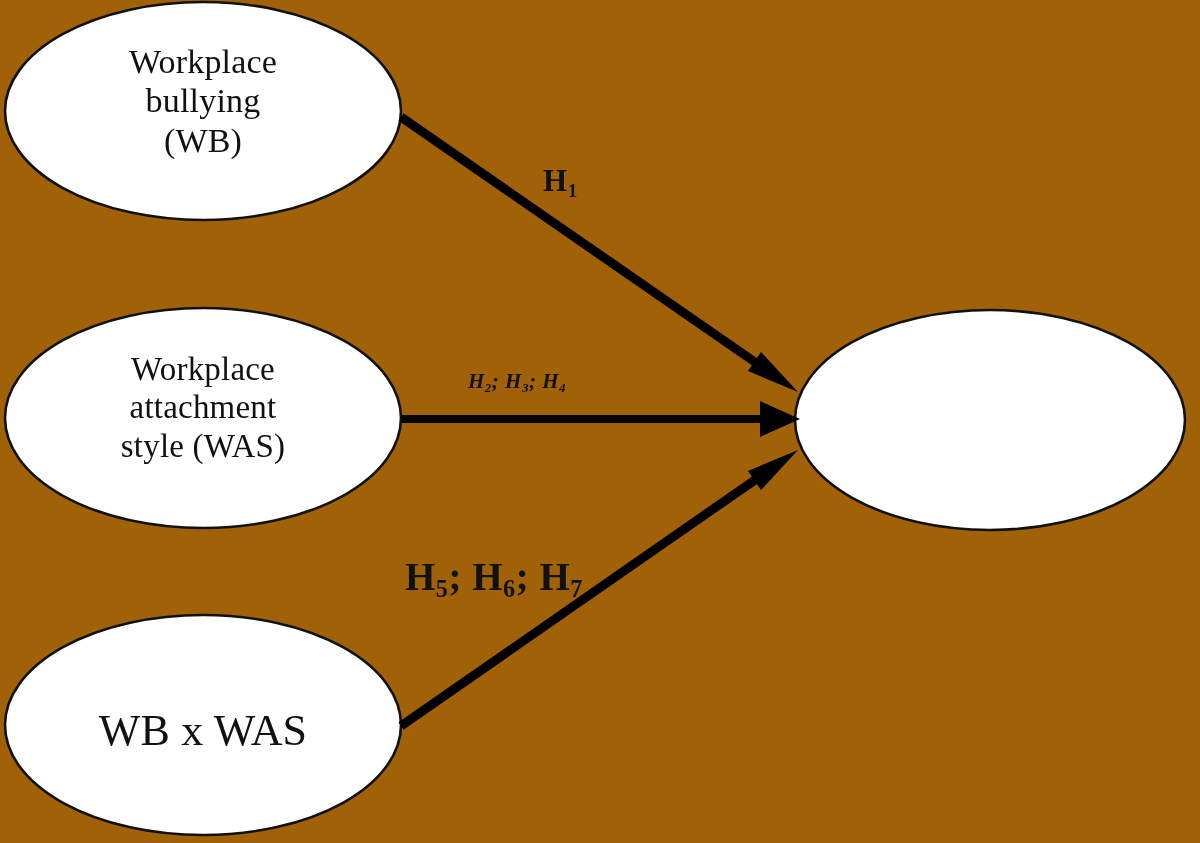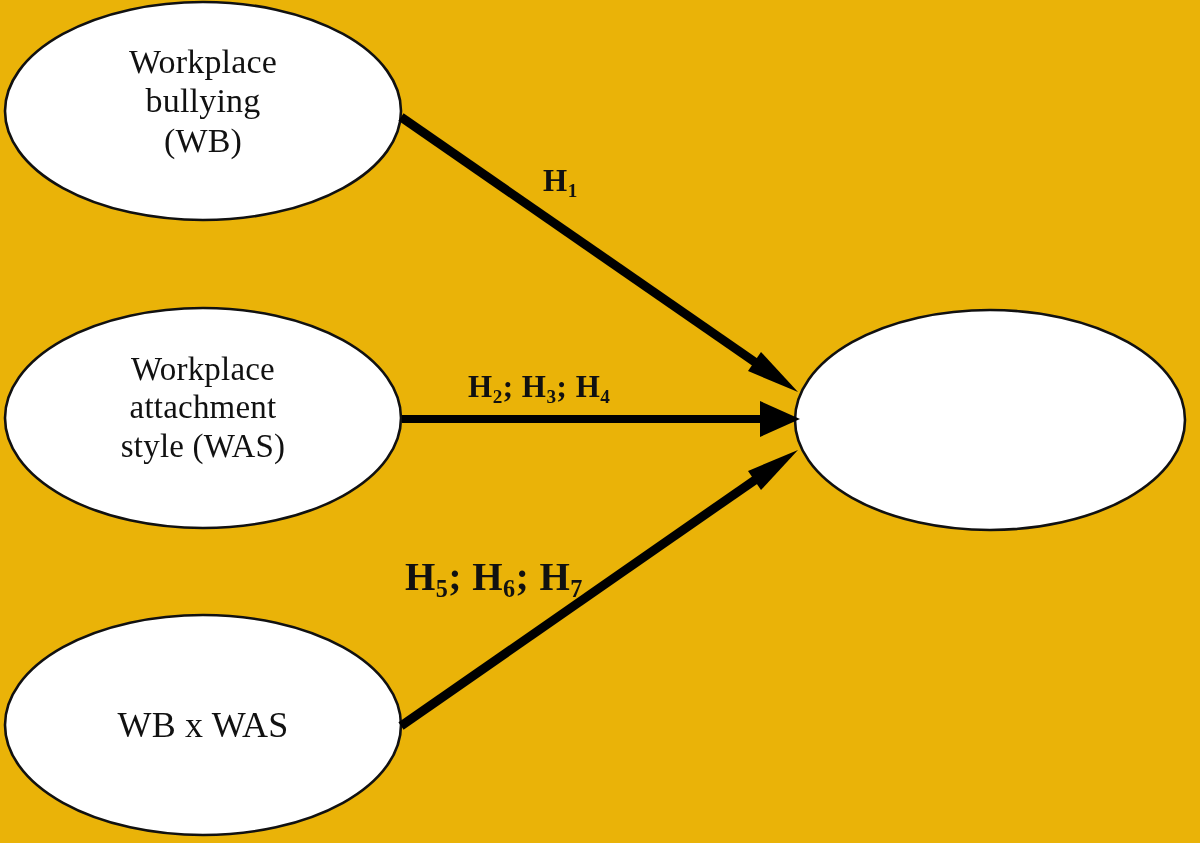--- a/index.html
+++ b/index.html
@@ -4,21 +4,21 @@
 <style>
   html, body {
     margin: 0;
     padding: 0;
     background: #ffffff;
   }
   #canvas {
     position: relative;
     width: 1200px;
     height: 843px;
-    background: #eab308;
+    background: #a16207;
     overflow: hidden;
     font-family: "Liberation Serif", "DejaVu Serif", serif;
   }
   #diagram-svg {
     position: absolute;
     inset: 0;
     width: 1200px;
     height: 843px;
   }
   .node-ellipse {
@@ -96,28 +96,28 @@
   </svg>
 
   <div class="node-label" style="left:5px; top:42px; width:396px; font-size:34px;">Workplace
 bullying
 (WB)</div>
 
   <div class="node-label" style="left:5px; top:350px; width:396px; font-size:33px;">Workplace
 attachment
 style (WAS)</div>
 
-  <div class="node-label" style="left:5px; top:705px; width:396px; font-size:36px;">WB x WAS</div>
+  <div class="node-label" style="left:5px; top:705px; width:396px; font-size:44px;">WB x WAS</div>
 
 
   <div class="edge-label" style="left:543px; top:163px; font-size:31px;">
     <span>H</span><sub>1</sub>
   </div>
 
-  <div class="edge-label" style="left:468px; top:369px; font-size:31px;">
+  <div class="edge-label" style="left:468px; top:369px; font-size:21px;font-style:italic;">
     <span>H</span><sub>2</sub><span>;&nbsp;</span><span>H</span><sub>3</sub><span>;&nbsp;</span><span>H</span><sub>4</sub>
   </div>
 
   <div class="edge-label" style="left:405px; top:554px; font-size:39px;">
     <span>H</span><sub>5</sub><span>;&nbsp;</span><span>H</span><sub>6</sub><span>;&nbsp;</span><span>H</span><sub>7</sub>
   </div>
 
 </div>
 
 </body></html>

